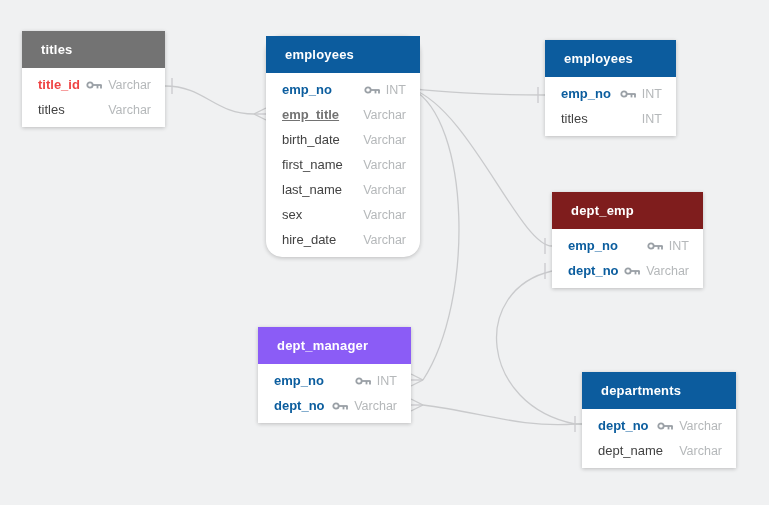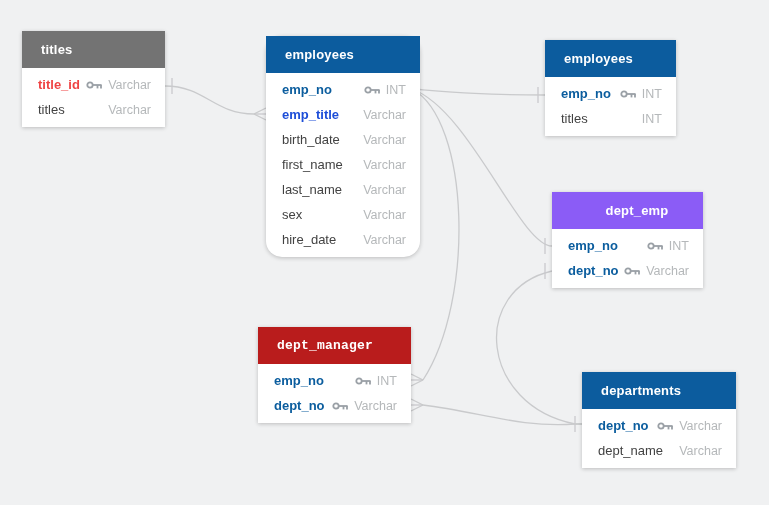--- a/index.html
+++ b/index.html
@@ -47,21 +47,21 @@
   .db-table .rows { padding: 4px 0 5px 0; }
   .frow {
     height: 25px;
     display: flex;
     align-items: center;
     padding: 0 14px 0 16px;
     font-size: 13px;
   }
   .frow .fname { color: #424242; white-space: nowrap; }
   .frow .fname.pk { font-weight: bold; }
-  .frow .fname.bold { font-weight: bold; color: #1d4ed8; }
+  .frow .fname.bold { font-weight: bold; color: #737373; text-decoration: underline; }
   .frow .spacer { flex: 1; }
   .frow .keyicon { display: inline-flex; margin-right: 5px; }
   .frow .ftype {
     color: #b5b8ba;
     font-size: 12.5px;
     white-space: nowrap;
   }
 </style>
 </head>
 <body>
@@ -190,21 +190,21 @@
           <span class="ftype">INT</span>
         </div>
         <div class="frow">
           <span class="fname">titles</span>
           <span class="spacer"></span>
           <span class="ftype">INT</span>
         </div>
       </div>
     </div>
     <div class="db-table" style="left: 552px; top: 192px; width: 151px;">
-      <div class="hdr" style="background: #8b5cf6; text-align: center;">dept_emp</div>
+      <div class="hdr" style="background: #7f1d1d;">dept_emp</div>
       <div class="rows">
         <div class="frow">
           <span class="fname pk" style="color: rgb(11, 93, 158);">emp_no</span>
           <span class="spacer"></span>
           <span class="keyicon">
             <svg width="17" height="10" viewBox="0 0 17 10">
               <circle cx="4" cy="5" r="2.7" fill="none" stroke="#9aa0a6" stroke-width="1.8"></circle>
               <line x1="6.7" y1="5" x2="15.6" y2="5" stroke="#9aa0a6" stroke-width="1.8"></line>
               <line x1="11.5" y1="5" x2="11.5" y2="8.4" stroke="#9aa0a6" stroke-width="1.8"></line>
               <line x1="15" y1="5" x2="15" y2="8.4" stroke="#9aa0a6" stroke-width="1.8"></line>
@@ -221,21 +221,21 @@
               <line x1="6.7" y1="5" x2="15.6" y2="5" stroke="#9aa0a6" stroke-width="1.8"></line>
               <line x1="11.5" y1="5" x2="11.5" y2="8.4" stroke="#9aa0a6" stroke-width="1.8"></line>
               <line x1="15" y1="5" x2="15" y2="8.4" stroke="#9aa0a6" stroke-width="1.8"></line>
             </svg>
           </span>
           <span class="ftype">Varchar</span>
         </div>
       </div>
     </div>
     <div class="db-table" style="left: 258px; top: 327px; width: 153px;">
-      <div class="hdr" style="background: #b91c1c; font-family: Liberation Mono, monospace;">dept_manager</div>
+      <div class="hdr" style="background: #8b5cf6;">dept_manager</div>
       <div class="rows">
         <div class="frow">
           <span class="fname pk" style="color: rgb(11, 93, 158);">emp_no</span>
           <span class="spacer"></span>
           <span class="keyicon">
             <svg width="17" height="10" viewBox="0 0 17 10">
               <circle cx="4" cy="5" r="2.7" fill="none" stroke="#9aa0a6" stroke-width="1.8"></circle>
               <line x1="6.7" y1="5" x2="15.6" y2="5" stroke="#9aa0a6" stroke-width="1.8"></line>
               <line x1="11.5" y1="5" x2="11.5" y2="8.4" stroke="#9aa0a6" stroke-width="1.8"></line>
               <line x1="15" y1="5" x2="15" y2="8.4" stroke="#9aa0a6" stroke-width="1.8"></line>

